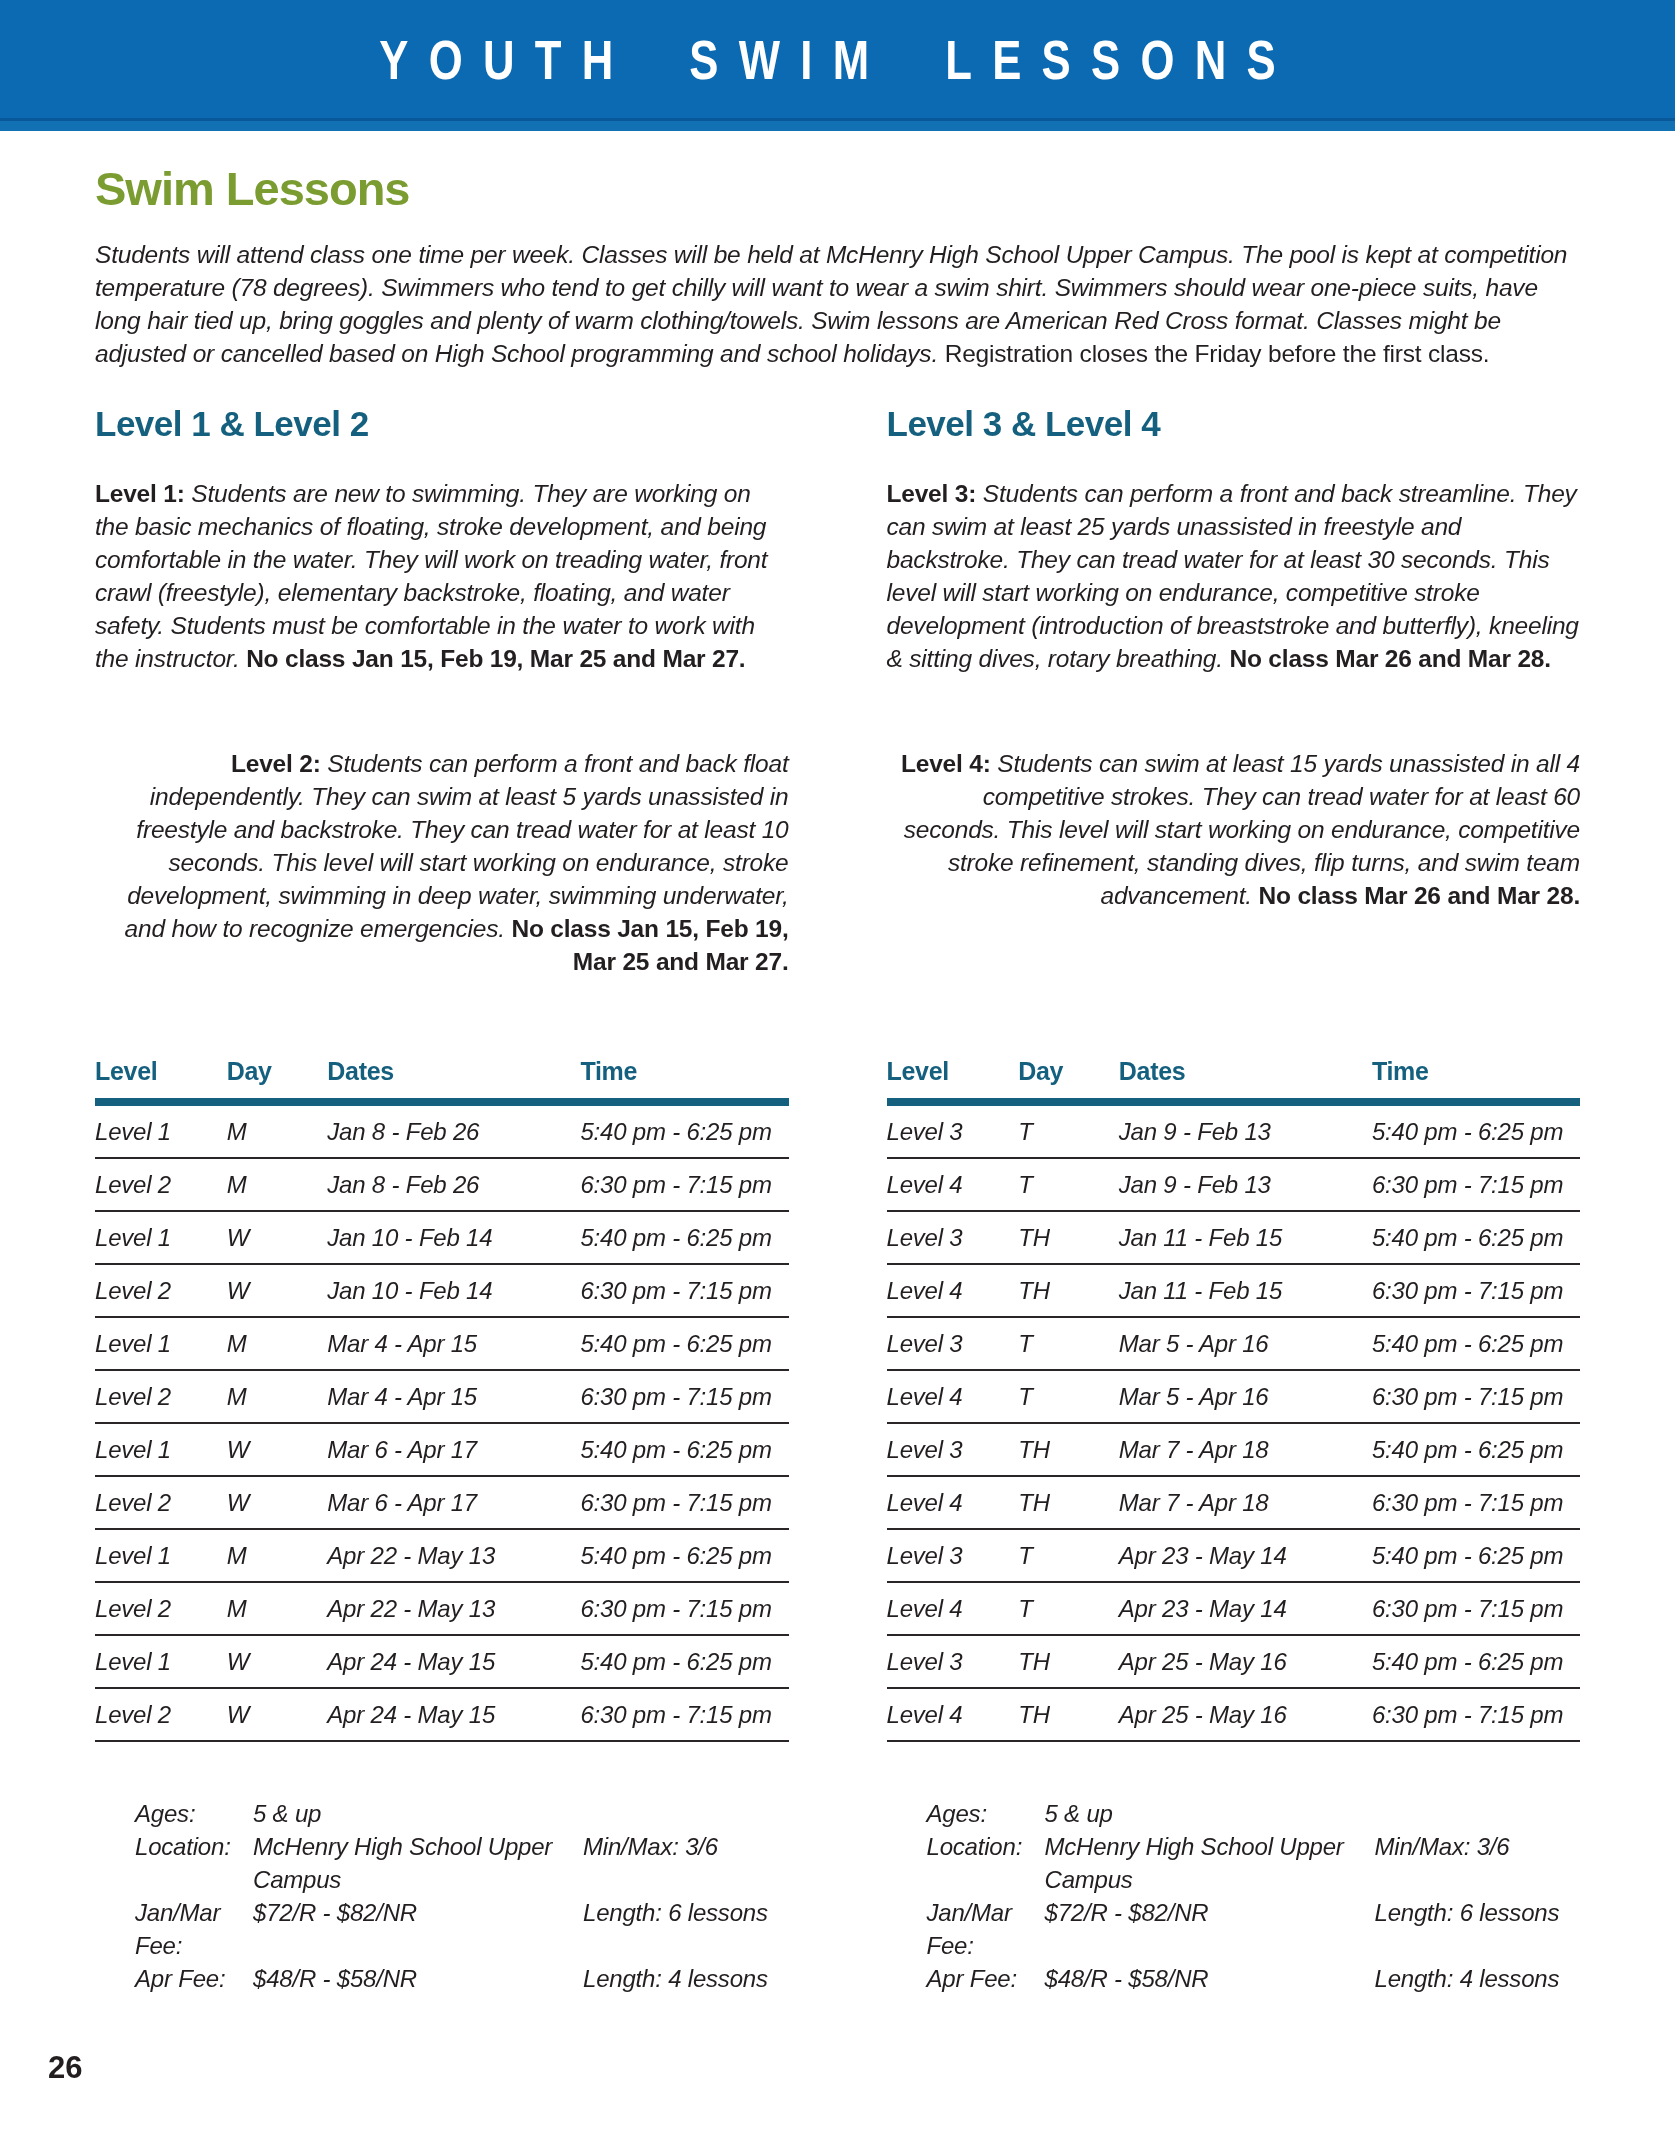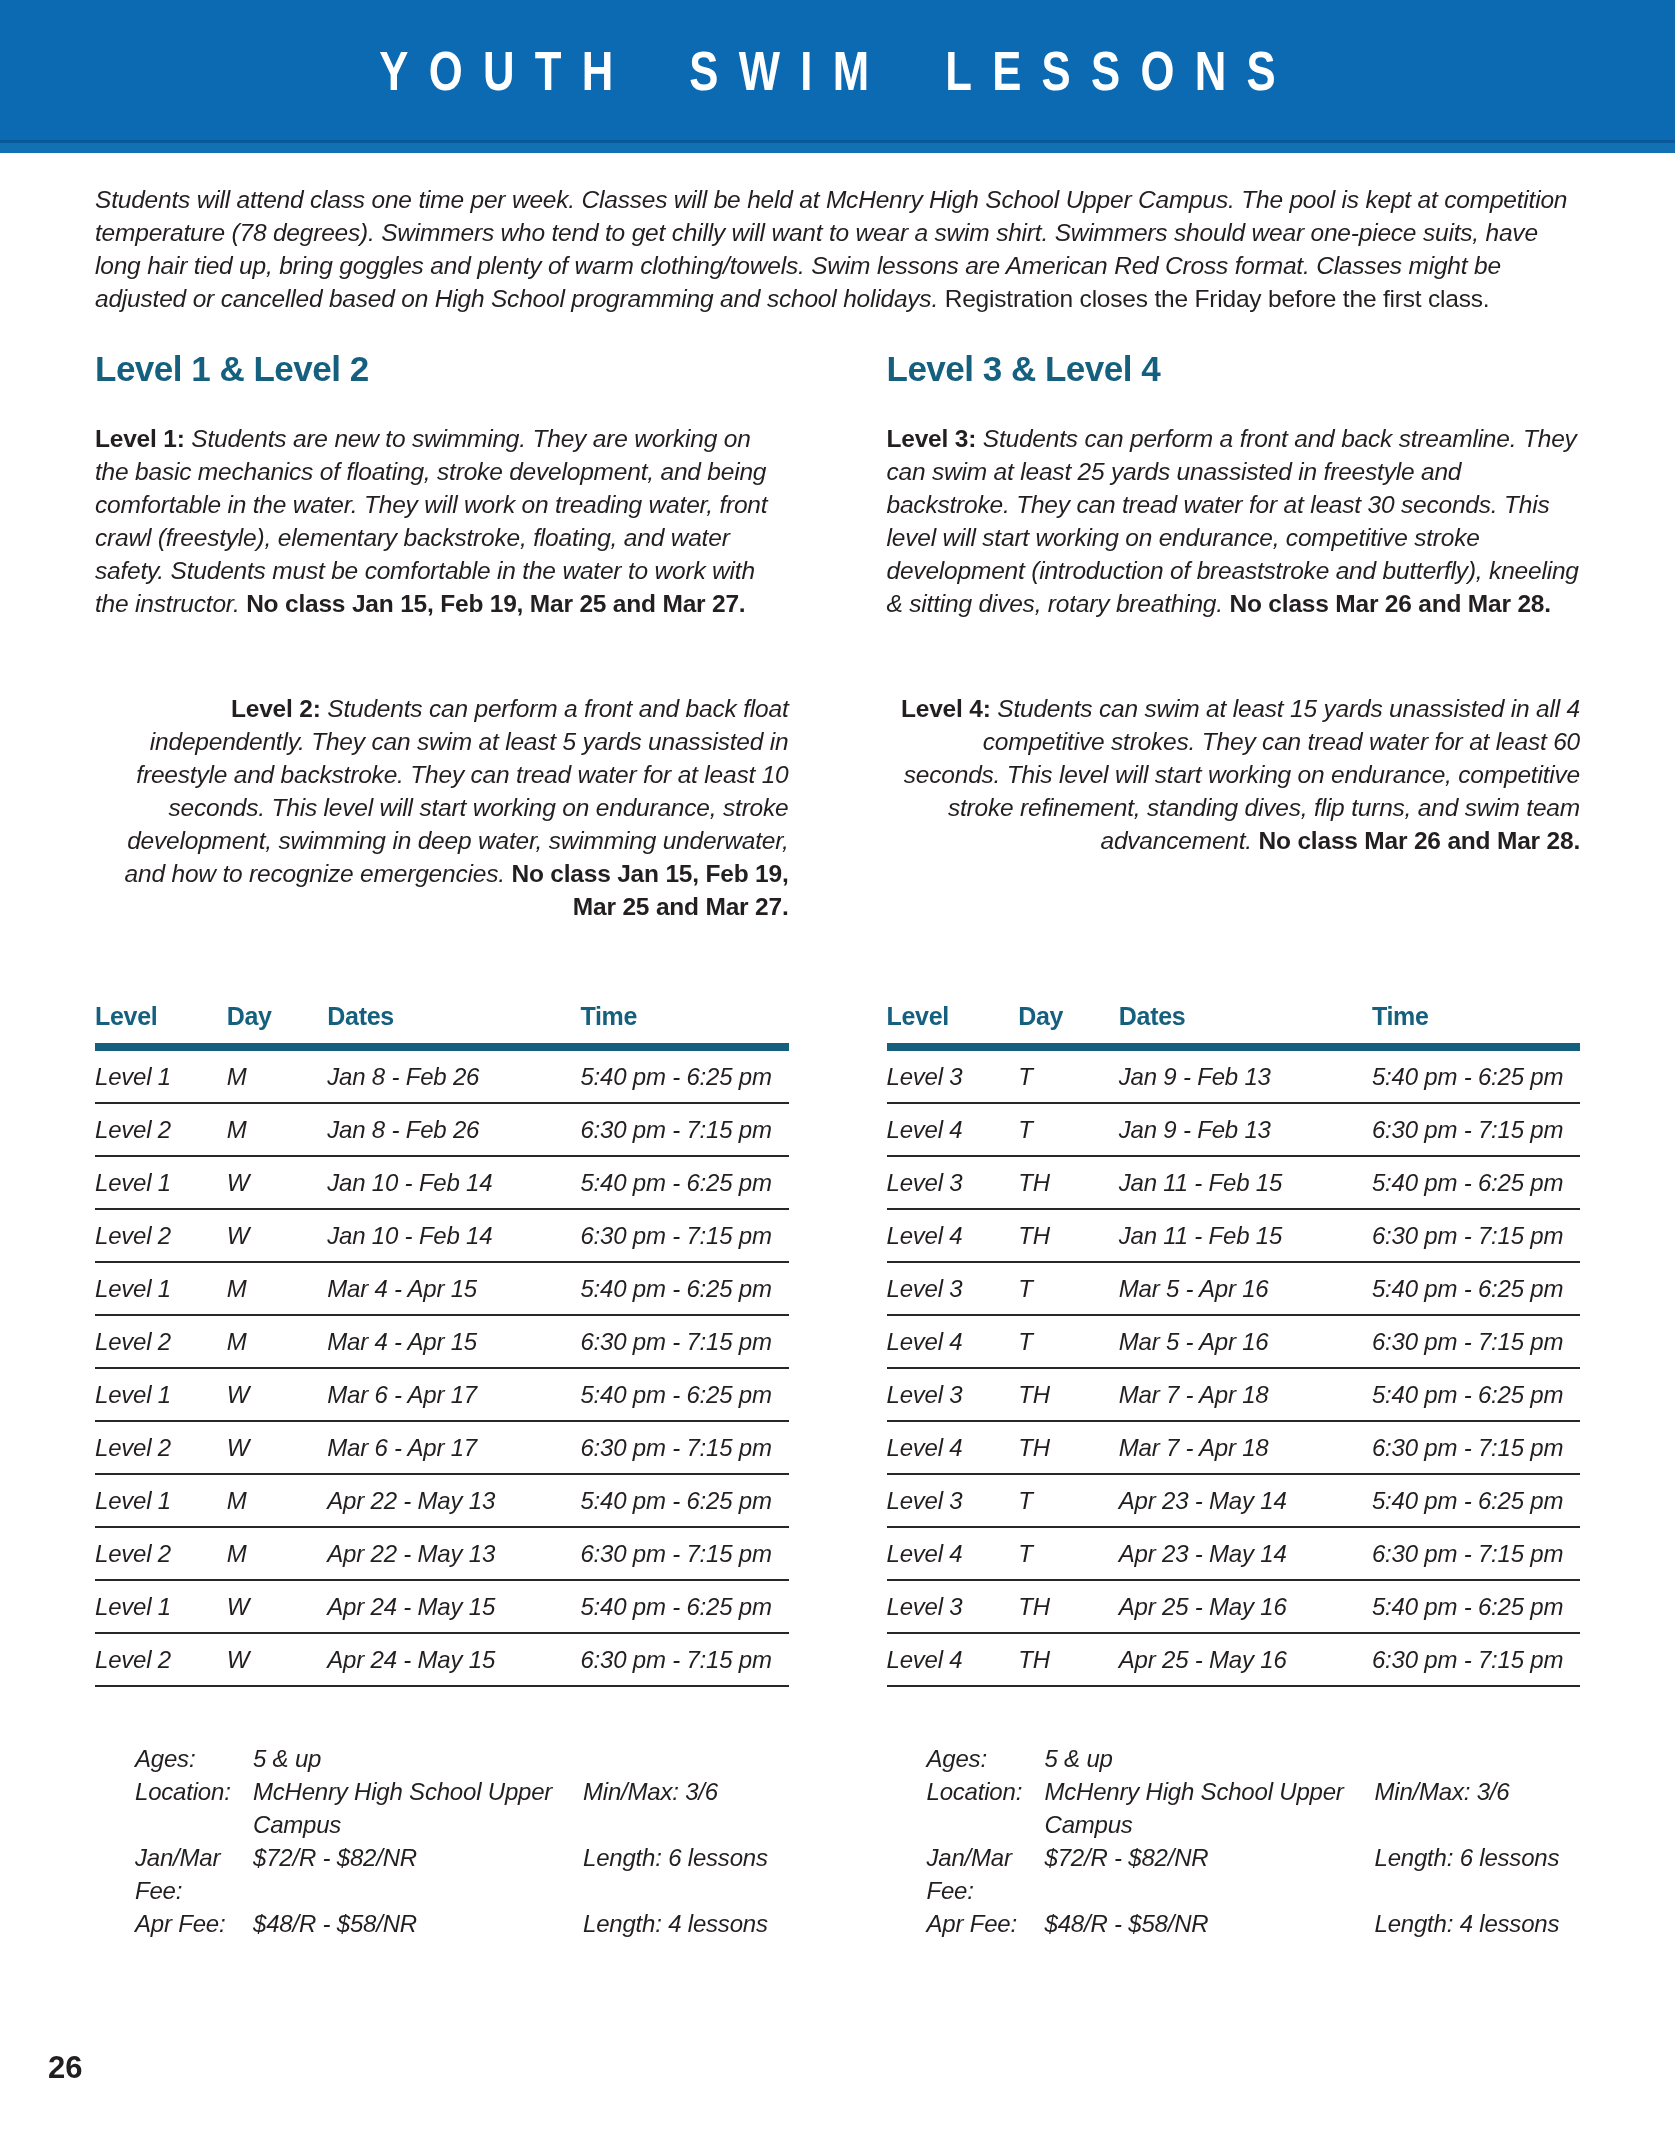--- a/index.html
+++ b/index.html
@@ -1,20 +1,20 @@
 <!DOCTYPE html>
 <html><head>
 <meta charset="utf-8">
 <style>
   html,body{margin:0;padding:0;background:#ffffff;}
   body{font-family:"Liberation Sans",sans-serif;color:#231f20;}
   .page{position:relative;width:1675px;height:2150px;background:#ffffff;overflow:hidden;}
 
   
-  .banner{height:140px;background:#0c6ab2;display:flex;align-items:center;justify-content:center;text-align:right;}
+  .banner{height:118px;background:#0c6ab2;display:flex;align-items:center;justify-content:center;text-align:right;}
   .banner-title{margin:0;color:#ffffff;font-size:56px;font-weight:700;letter-spacing:26px;word-spacing:30px;
     white-space:nowrap;transform:scaleX(0.78);}
   .banner-strip{height:13px;background:#1171b2;border-top:3px solid #09599a;box-sizing:border-box;}
 
   
   .content{padding:30px 95px 0 95px;}
   .page-title{color:#7b9c31;font-size:47px;font-weight:700;letter-spacing:-1px;margin:0 0 22px 0;}
   .intro{font-size:24.5px;line-height:33px;font-style:italic;letter-spacing:-0.2px;margin:0 0 34px 0;}
   .intro strong{font-style:normal;font-weight:400;}
 
@@ -45,20 +45,21 @@
 
 <div class="page">
 
   <header class="banner">
     <h1 class="banner-title">YOUTH SWIM LESSONS</h1>
   </header>
   <div class="banner-strip"></div>
 
   <main class="content">
 
+    <h2 class="page-title">Swim Lessons</h2>
 
     <p class="intro">
       <span>Students will attend class one time per week. Classes will be held at McHenry High School Upper Campus. The pool is kept at competition temperature (78 degrees). Swimmers who tend to get chilly will want to wear a swim shirt. Swimmers should wear one-piece suits, have long hair tied up, bring goggles and plenty of warm clothing/towels. Swim lessons are American Red Cross format. Classes might be adjusted or cancelled based on High School programming and school holidays.</span>
       <strong>Registration closes the Friday before the first class.</strong>
     </p>
 
     <section class="columns">
 
       <h3 class="section-heading c1 r1">Level 1 &amp; Level 2</h3>
 

